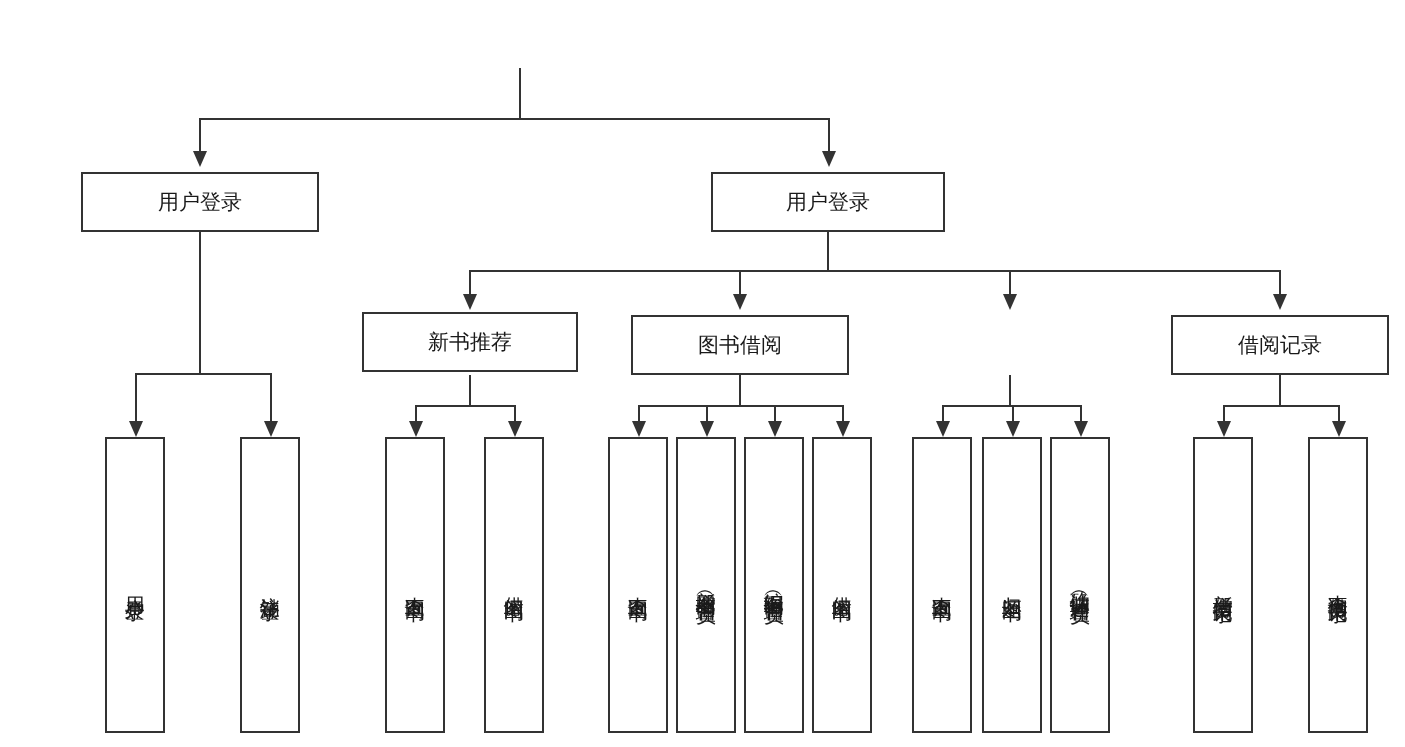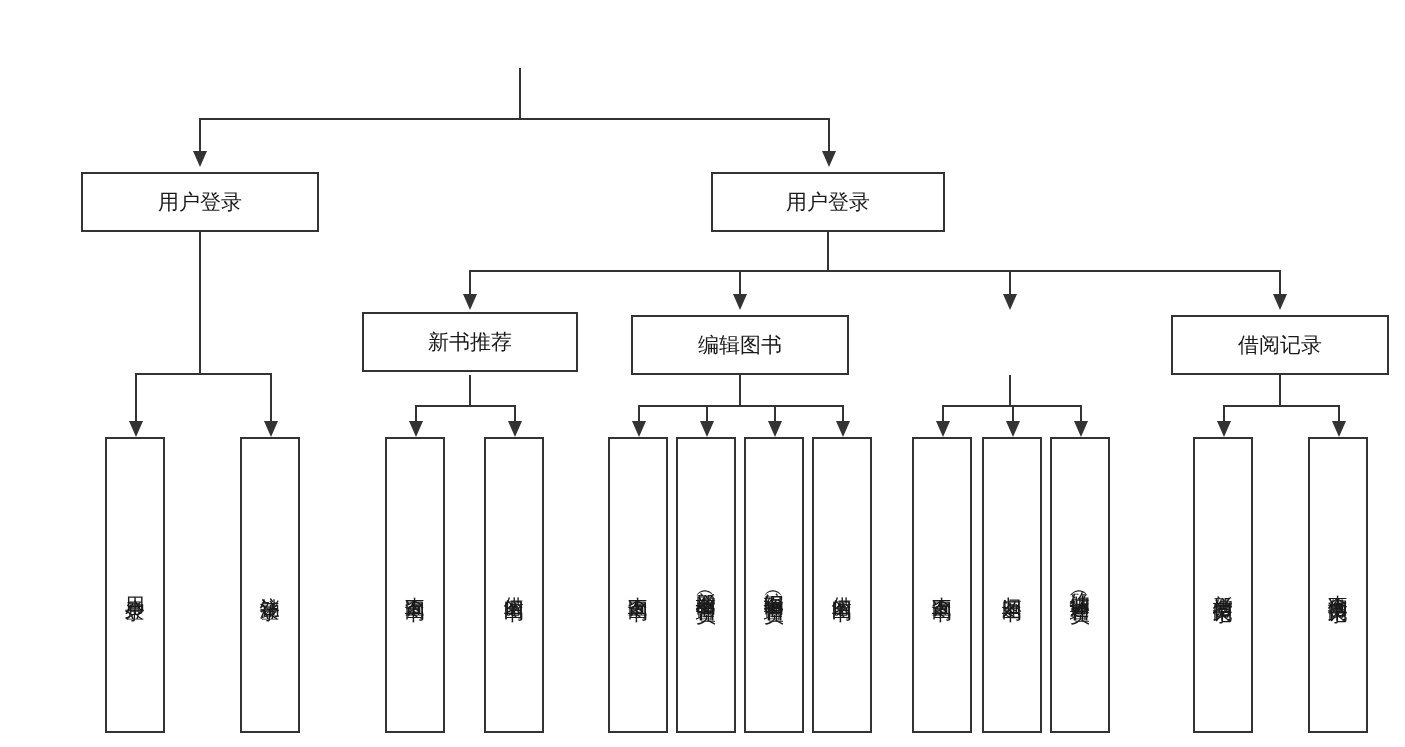--- a/index.html
+++ b/index.html
@@ -78,21 +78,21 @@
     <span class="lbl">用户登录</span>
   </div>
   <div class="node h" style="left:711px;top:172px;width:234px;height:60px;">
     <span class="lbl">用户登录</span>
   </div>
 
   <div class="node h" style="left:362px;top:312px;width:216px;height:60px;">
     <span class="lbl">新书推荐</span>
   </div>
   <div class="node h" style="left:631px;top:315px;width:218px;height:60px;">
-    <span class="lbl">编辑图书</span>
+    <span class="lbl">图书借阅</span>
   </div>
   <div class="node h" style="left:1171px;top:315px;width:218px;height:60px;text-align:center;">
     <span class="lbl">借阅记录</span>
   </div>
 
   <div class="node v" style="left:105px;top:437px;width:60px;height:296px;">
     <span class="lbl">用户登录</span>
   </div>
   <div class="node v" style="left:240px;top:437px;width:60px;height:296px;">
     <span class="lbl">注销登录</span>

